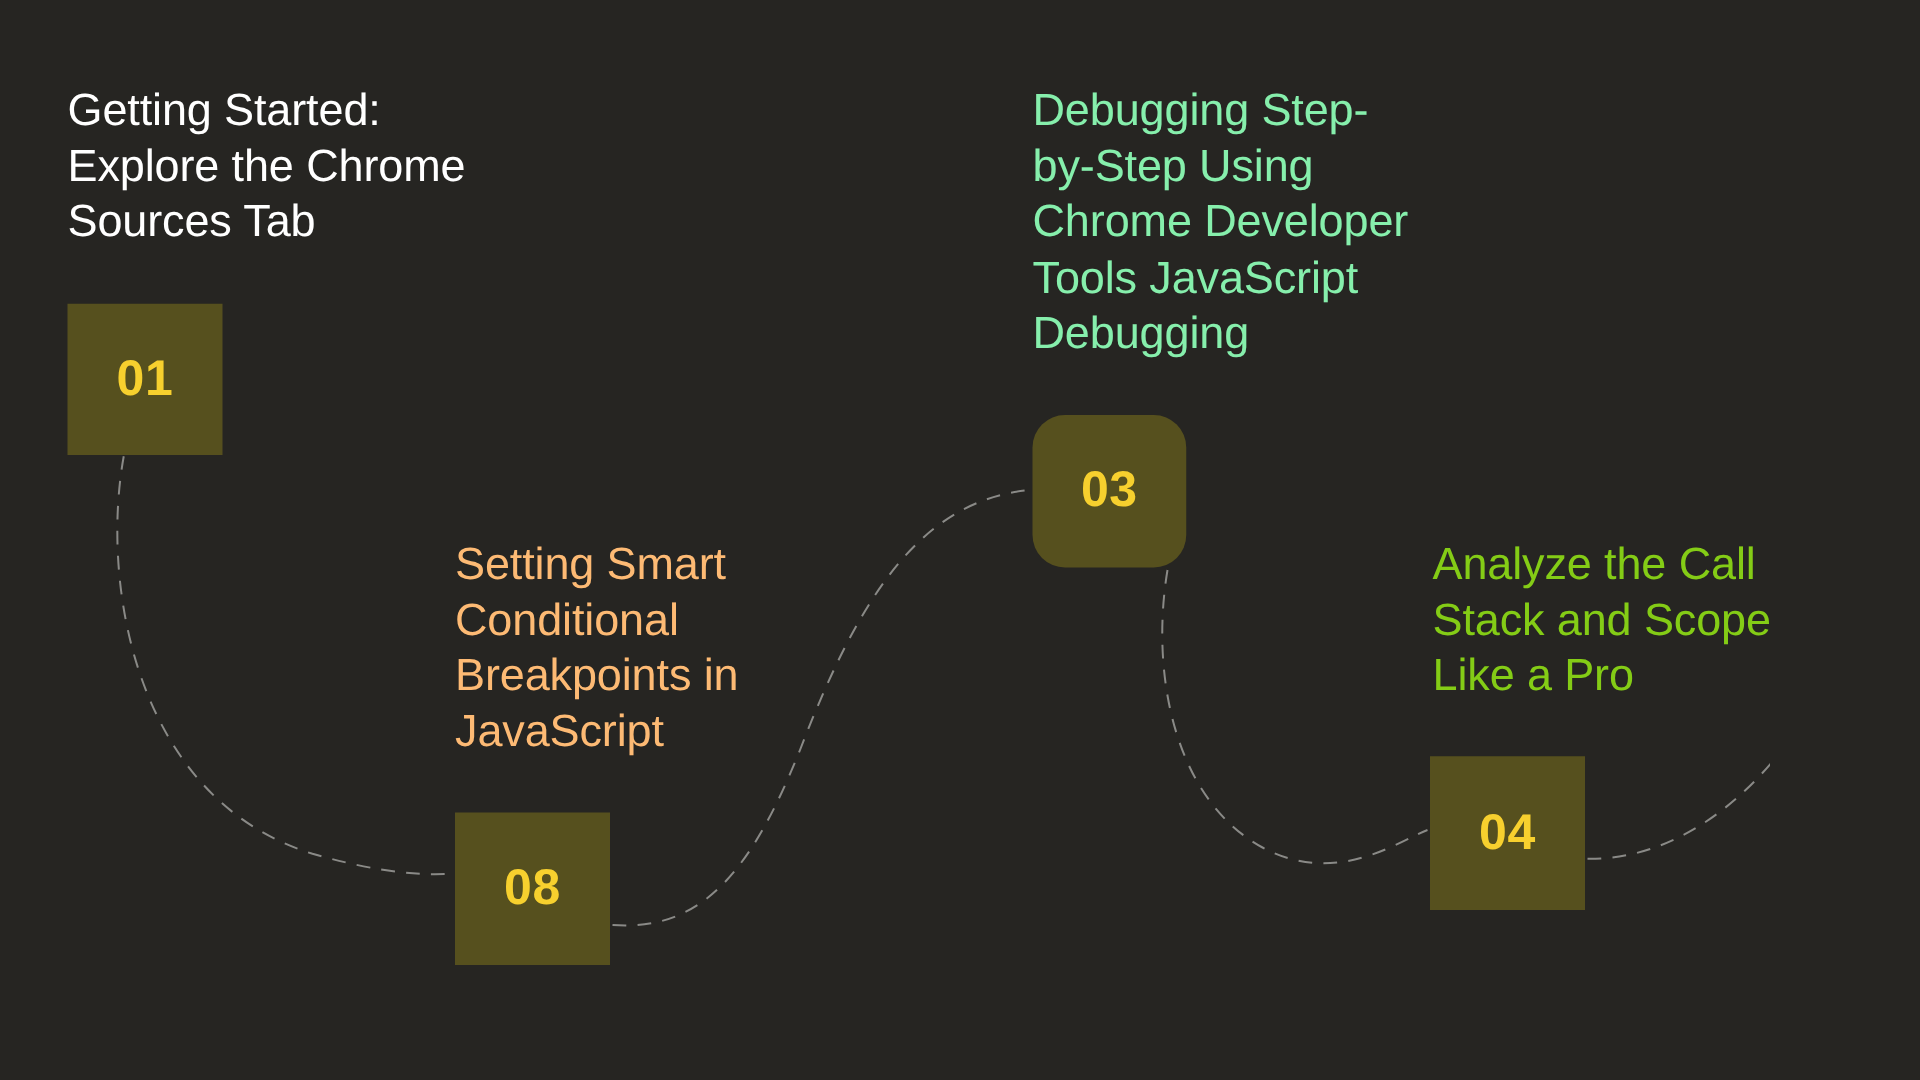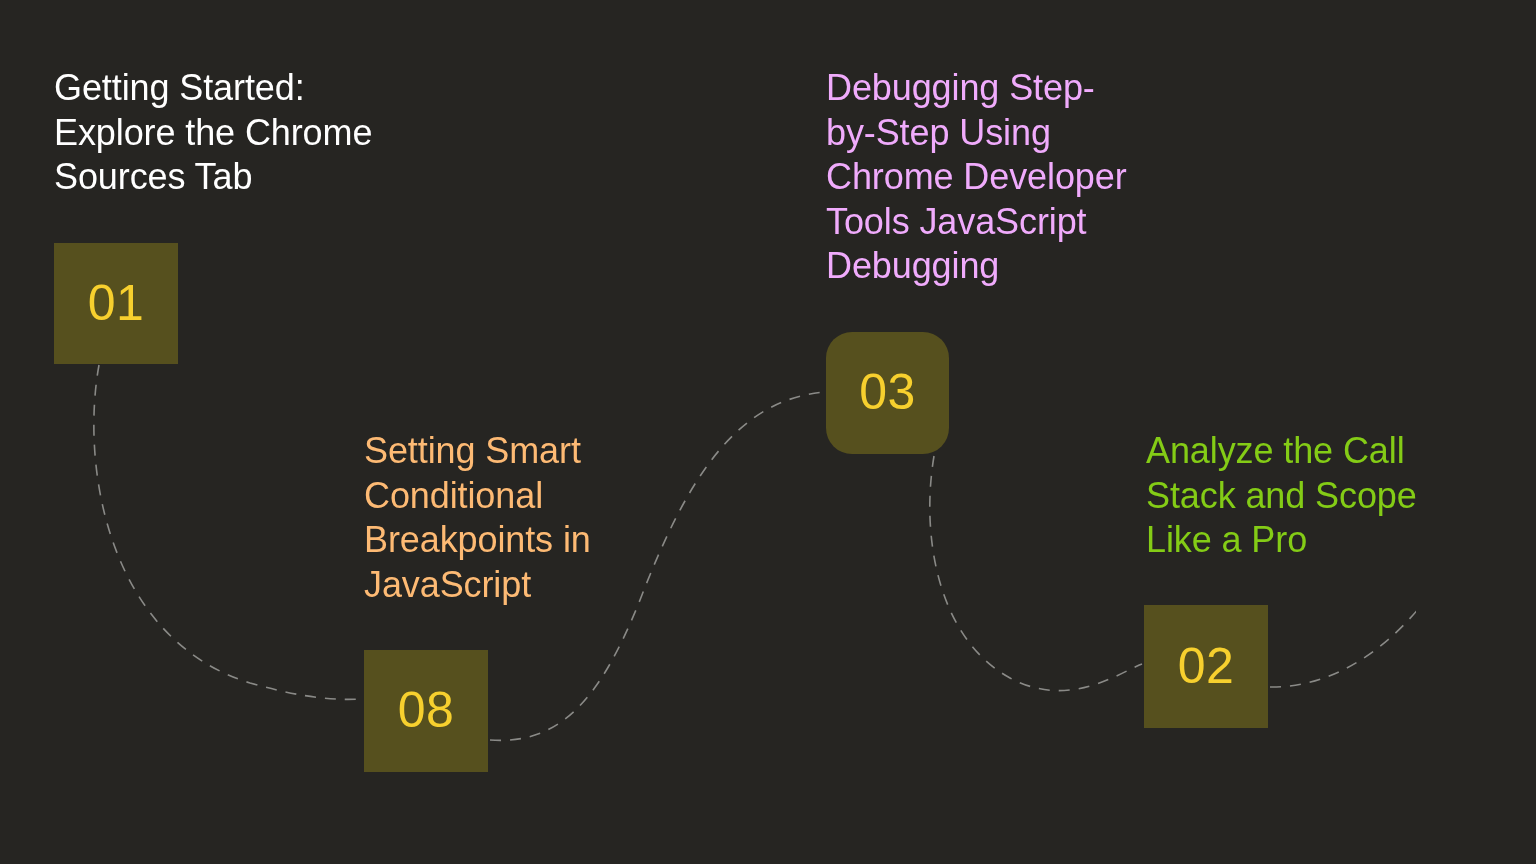--- a/index.html
+++ b/index.html
@@ -42,22 +42,22 @@
   }
   .step-badge {
     position: absolute;
     background: #56501E;
     display: flex;
     align-items: center;
     justify-content: center;
   }
   .step-number {
     color: #F7D02E;
-    font-size: 50px;
-    font-weight: 400;
+    font-size: 40px;
+    font-weight: 700;
     line-height: 1;
     letter-spacing: 0.5px;
     position: relative;
     top: -1px;
     text-align: right;
   }
 
   
   #step-1 .step-title { left: 54px; top: 66px; width: 420px; }
   #step-1 .step-badge { left: 54px; top: 243px; width: 124px; height: 121px; }
@@ -99,32 +99,32 @@
     <h2 class="step-title" style="color: #fdba74;">Setting Smart
 Conditional
 Breakpoints in
 JavaScript</h2>
     <div class="step-badge" style="background: rgb(86, 80, 30);">
       <span class="step-number" style="color: rgb(247, 208, 46);">08</span>
     </div>
   </div>
 
   <div class="step" id="step-3">
-    <h2 class="step-title" style="color: #f0abfc;">Debugging Step-
+    <h2 class="step-title" style="color: #86efac;">Debugging Step-
 by-Step Using
 Chrome Developer
 Tools JavaScript
 Debugging</h2>
     <div class="step-badge" style="background: rgb(86, 80, 30); border-radius: 26px;">
       <span class="step-number" style="color: rgb(247, 208, 46);">03</span>
     </div>
   </div>
 
   <div class="step" id="step-4">
     <h2 class="step-title" style="color: #84cc16;">Analyze the Call
 Stack and Scope
 Like a Pro</h2>
     <div class="step-badge" style="background: rgb(86, 80, 30);">
-      <span class="step-number" style="color: rgb(247, 208, 46);">02</span>
+      <span class="step-number" style="color: rgb(247, 208, 46);">04</span>
     </div>
   </div>
 
 </div>
 
 </body></html>

